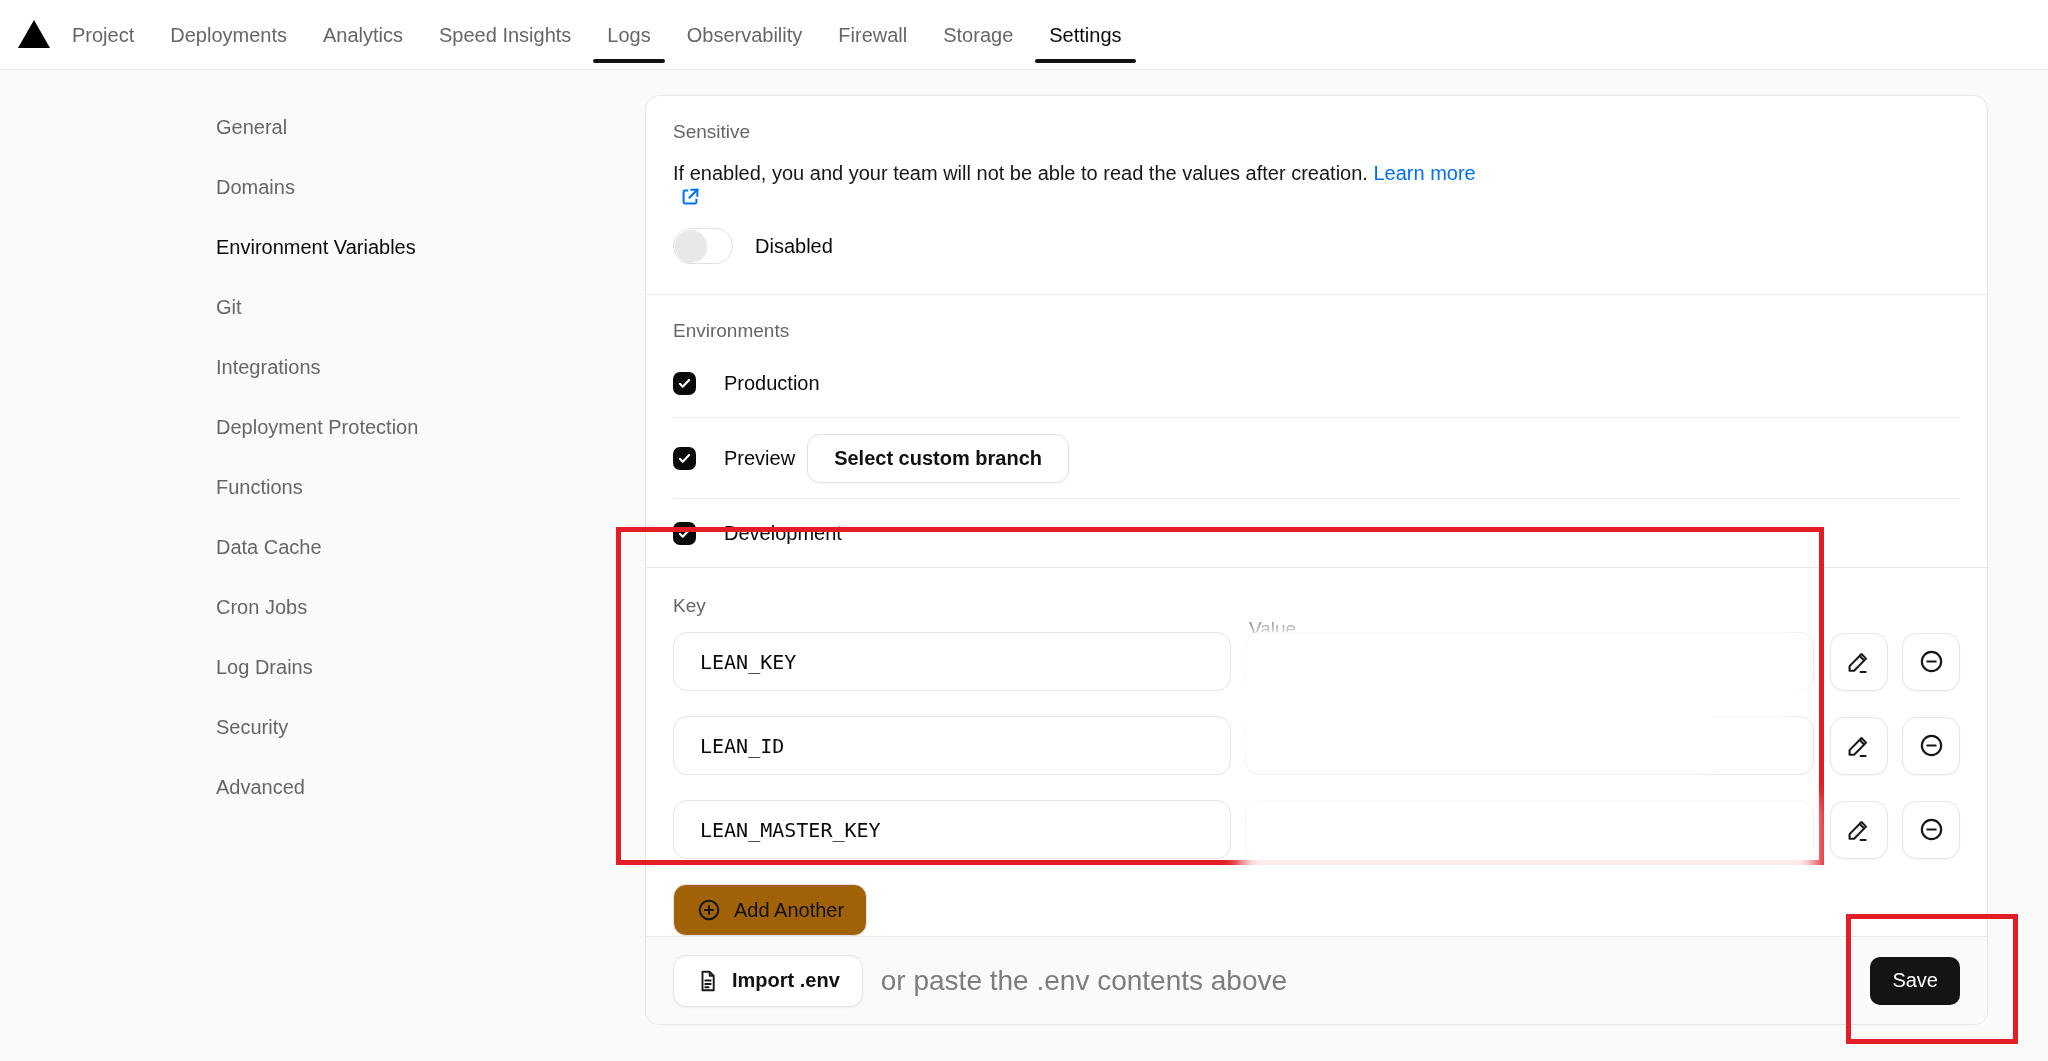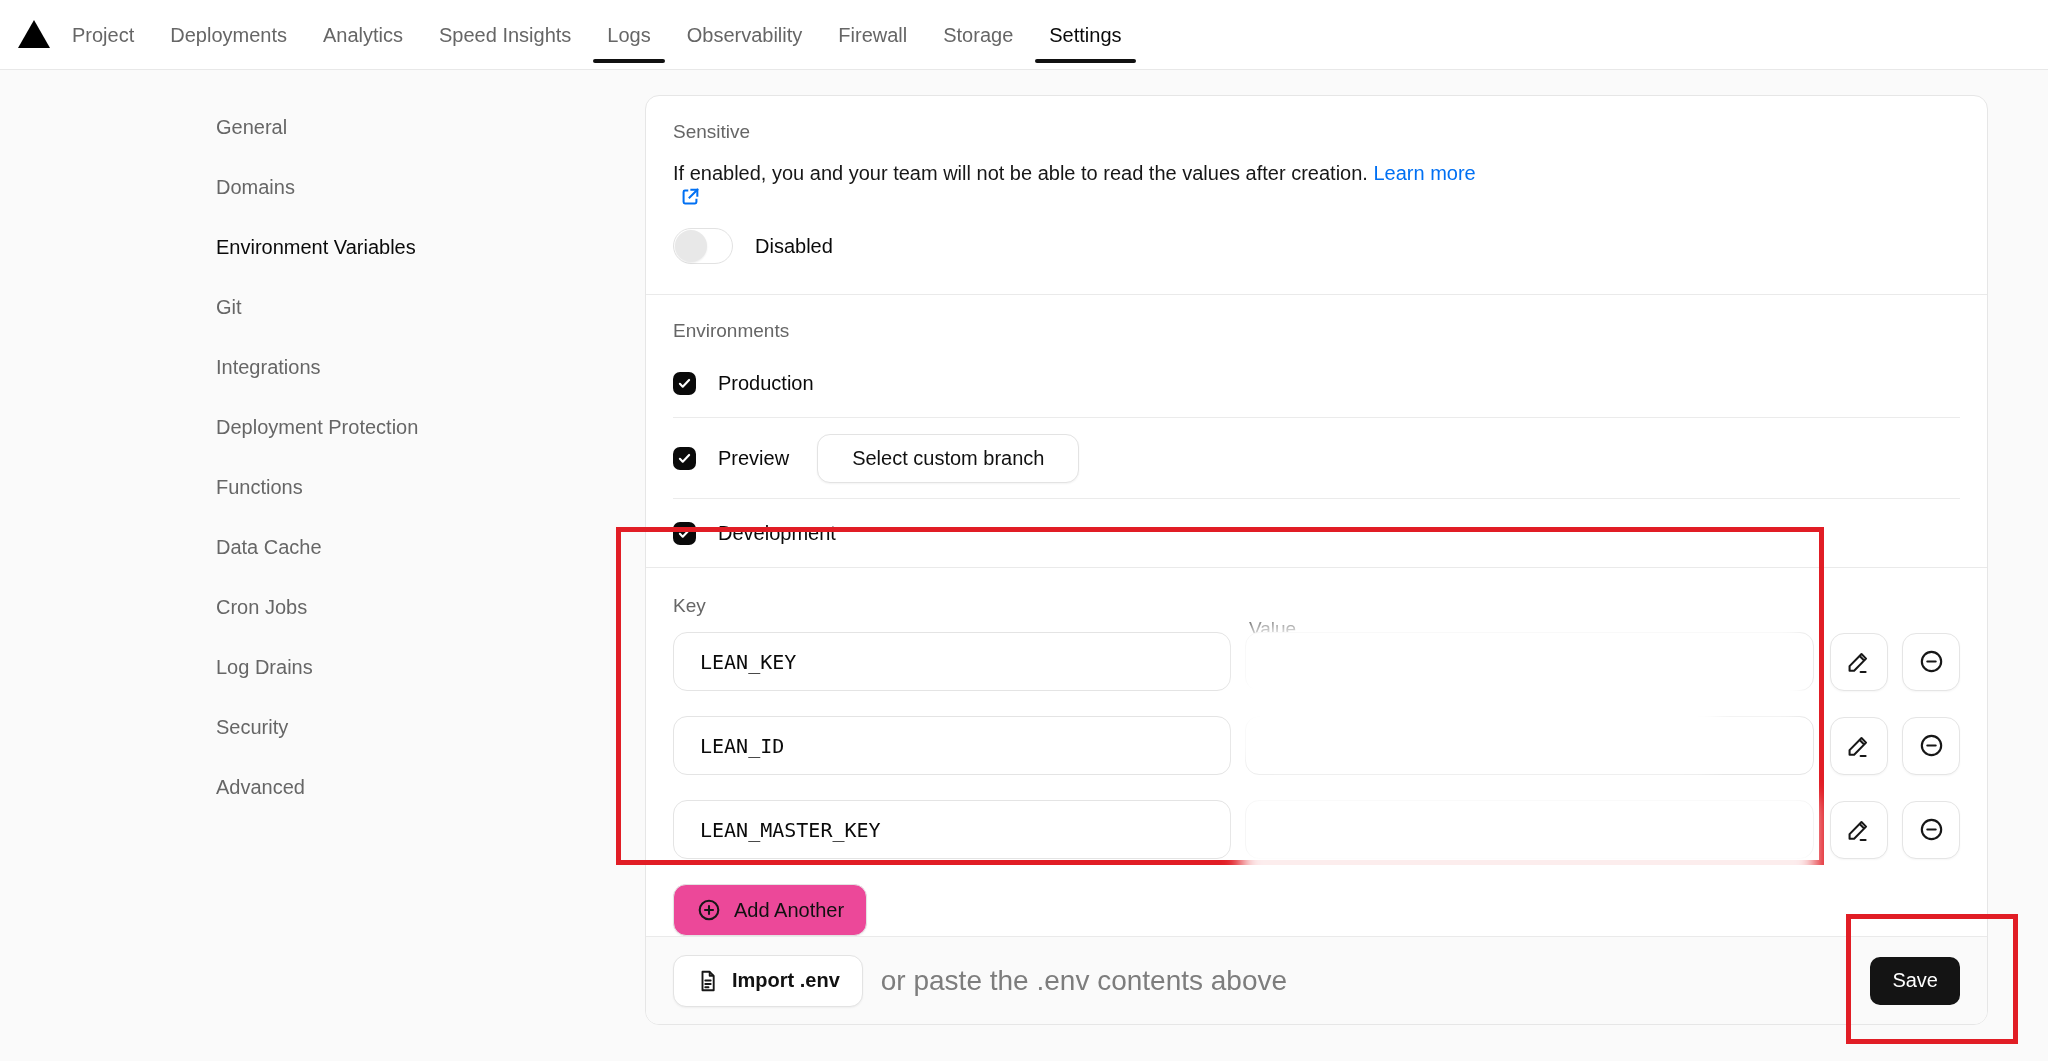--- a/index.html
+++ b/index.html
@@ -71,25 +71,25 @@
 
   
   .sec-environments { padding-top:24px; padding-bottom:14px; }
   .env-row { display:flex; align-items:center; height:40px; margin-top:0; }
   .env-row.first { margin-top:20px; }
   .env-row.preview { height:52px; }
   .checkbox {
     width:23px; height:23px; border-radius:7px; background:#0a0a0a;
     display:flex; align-items:center; justify-content:center; cursor:pointer; flex-shrink:0;
   }
-  .env-label { margin-left:22px; font-size:20px; color:#0a0a0a; }
+  .env-label { margin-left:28px; font-size:20px; color:#0a0a0a; }
   .branch-btn {
-    margin-left:28px; height:49px; padding:0 34px; border-radius:13px;
+    margin-left:12px; height:49px; padding:0 26px; border-radius:13px;
     background:#fff; border:1px solid #e3e3e3; box-shadow:0 1px 2px rgba(0,0,0,.05);
-    font-size:20px; font-weight:400; color:#111; font-family:inherit; cursor:pointer;
+    font-size:20px; font-weight:700; color:#111; font-family:inherit; cursor:pointer;
   }
 
   
   .sec-kv { padding-top:27px; }
   .kv-head { position:relative; height:24px; margin-bottom:13px; }
   .col-label { position:absolute; top:0; font-size:19px; color:#666; }
   .col-label.key { left:0; }
   .col-label.value { left:576px;margin-top:23px; }
   .kv-row { display:flex; align-items:center; margin-bottom:25px; }
   .key-input {
@@ -106,21 +106,21 @@
   .smudge.s1 { left:-6px; top:-14px; width:480px; bottom:4px; z-index:5; }
   .smudge.s2 { left:-6px; top:-6px; right:8px; bottom:-26px; z-index:5; }
   .smudge.s3 { left:-4px; top:-10px; right:-2px; bottom:-34px; z-index:60; opacity:.92; }
   .icon-btn {
     width:58px; height:58px; border-radius:14px; background:#fff; border:1px solid #e5e5e5;
     box-shadow:0 1px 2px rgba(0,0,0,.04); cursor:pointer;
     display:flex; align-items:center; justify-content:center; flex-shrink:0;
   }
   .icon-btn.edit { margin-right:14px; }
   .add-btn {
-    height:52px; padding:0 22px; border-radius:13px; background:#ec4899; border:1px solid #e3e3e3;
+    height:52px; padding:0 22px; border-radius:13px; background:#a16207; border:1px solid #e3e3e3;
     box-shadow:0 1px 2px rgba(0,0,0,.05); display:inline-flex; align-items:center; gap:12px;
     font-size:20px; font-weight:500; color:#111; font-family:inherit; cursor:pointer;
   }
 
   
   .card-footer {
     margin-top:auto; height:97px; background:#fafafa; border-top:1px solid #eaeaea;
     border-radius:0 0 13px 13px; display:flex; align-items:center;
     justify-content:space-between; padding:0 27px;
   }

